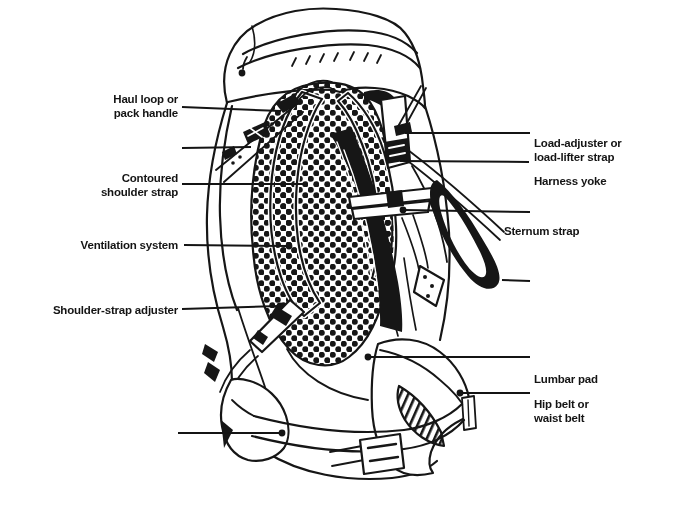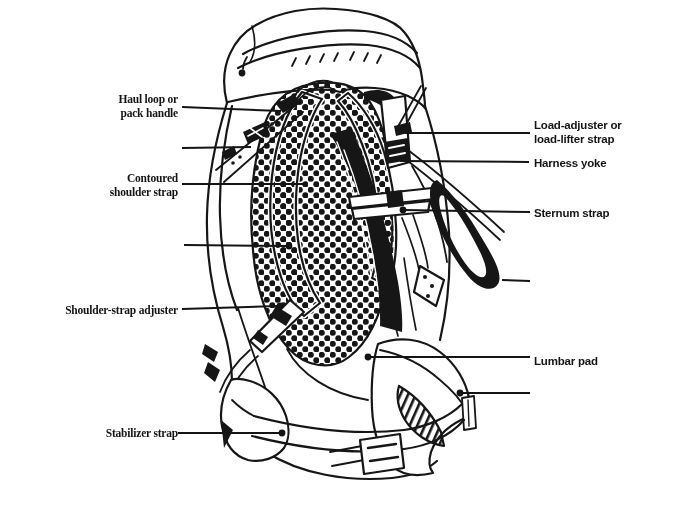--- a/index.html
+++ b/index.html
@@ -6,22 +6,22 @@
   #stage{
     position:relative;width:679px;height:509px;background:#ffffff;
     font-family:"Liberation Sans",sans-serif;overflow:hidden;
   }
   #art{position:absolute;left:0;top:0;}
   .label{
     position:absolute;
     font-weight:bold;font-size:11.5px;line-height:14px;color:#141414;
     white-space:pre-line;letter-spacing:-0.2px;
   }
-  .label.l{text-align:right;width:142px;font-family:Liberation Serif, serif;}
-  .label.r{text-align:left;width:140px;}
+  .label.l{text-align:right;width:142px;}
+  .label.r{text-align:left;width:140px;margin-top:18px;}
 </style>
 </head>
 <body>
 
 <div id="stage">
 
   <svg id="art" width="679" height="509" viewBox="0 0 679 509">
     <defs>
       <pattern id="mesh" width="11" height="11" patternUnits="userSpaceOnUse">
         <circle cx="2.8" cy="2.8" r="3.0" fill="#161616"></circle>
@@ -193,22 +193,24 @@
         <circle cx="368" cy="357" r="3.4" stroke="none"></circle>
       <path d="M530,393 L462,393" fill="none"></path>
         <circle cx="460" cy="393" r="3.4" stroke="none"></circle>
     </g>
   </svg>
 
   <div class="label l" style="left:36px;top:92px;">Haul loop or
 pack handle</div>
   <div class="label l" style="left:36px;top:171px;">Contoured
 shoulder strap</div>
+  <div class="label l" style="left:36px;top:238px;">Ventilation system</div>
   <div class="label l" style="left:36px;top:303px;">Shoulder-strap adjuster</div>
-  <div class="label l" style="left:36px;top:426px;">Stabilizer strap</div>
 
   <div class="label r" style="left:534px;top:118px;">Load-adjuster or
 load-lifter strap</div>
   <div class="label r" style="left:534px;top:156px;">Harness yoke</div>
-  <div class="label r" style="left:534px;top:206px;">Sternum strap</div>
+  <div class="label r" style="left:504px;top:206px;">Sternum strap</div>
   <div class="label r" style="left:534px;top:354px;">Lumbar pad</div>
+  <div class="label r" style="left:534px;top:379px;">Hip belt or
+waist belt</div>
 
 </div>
 
 </body></html>

